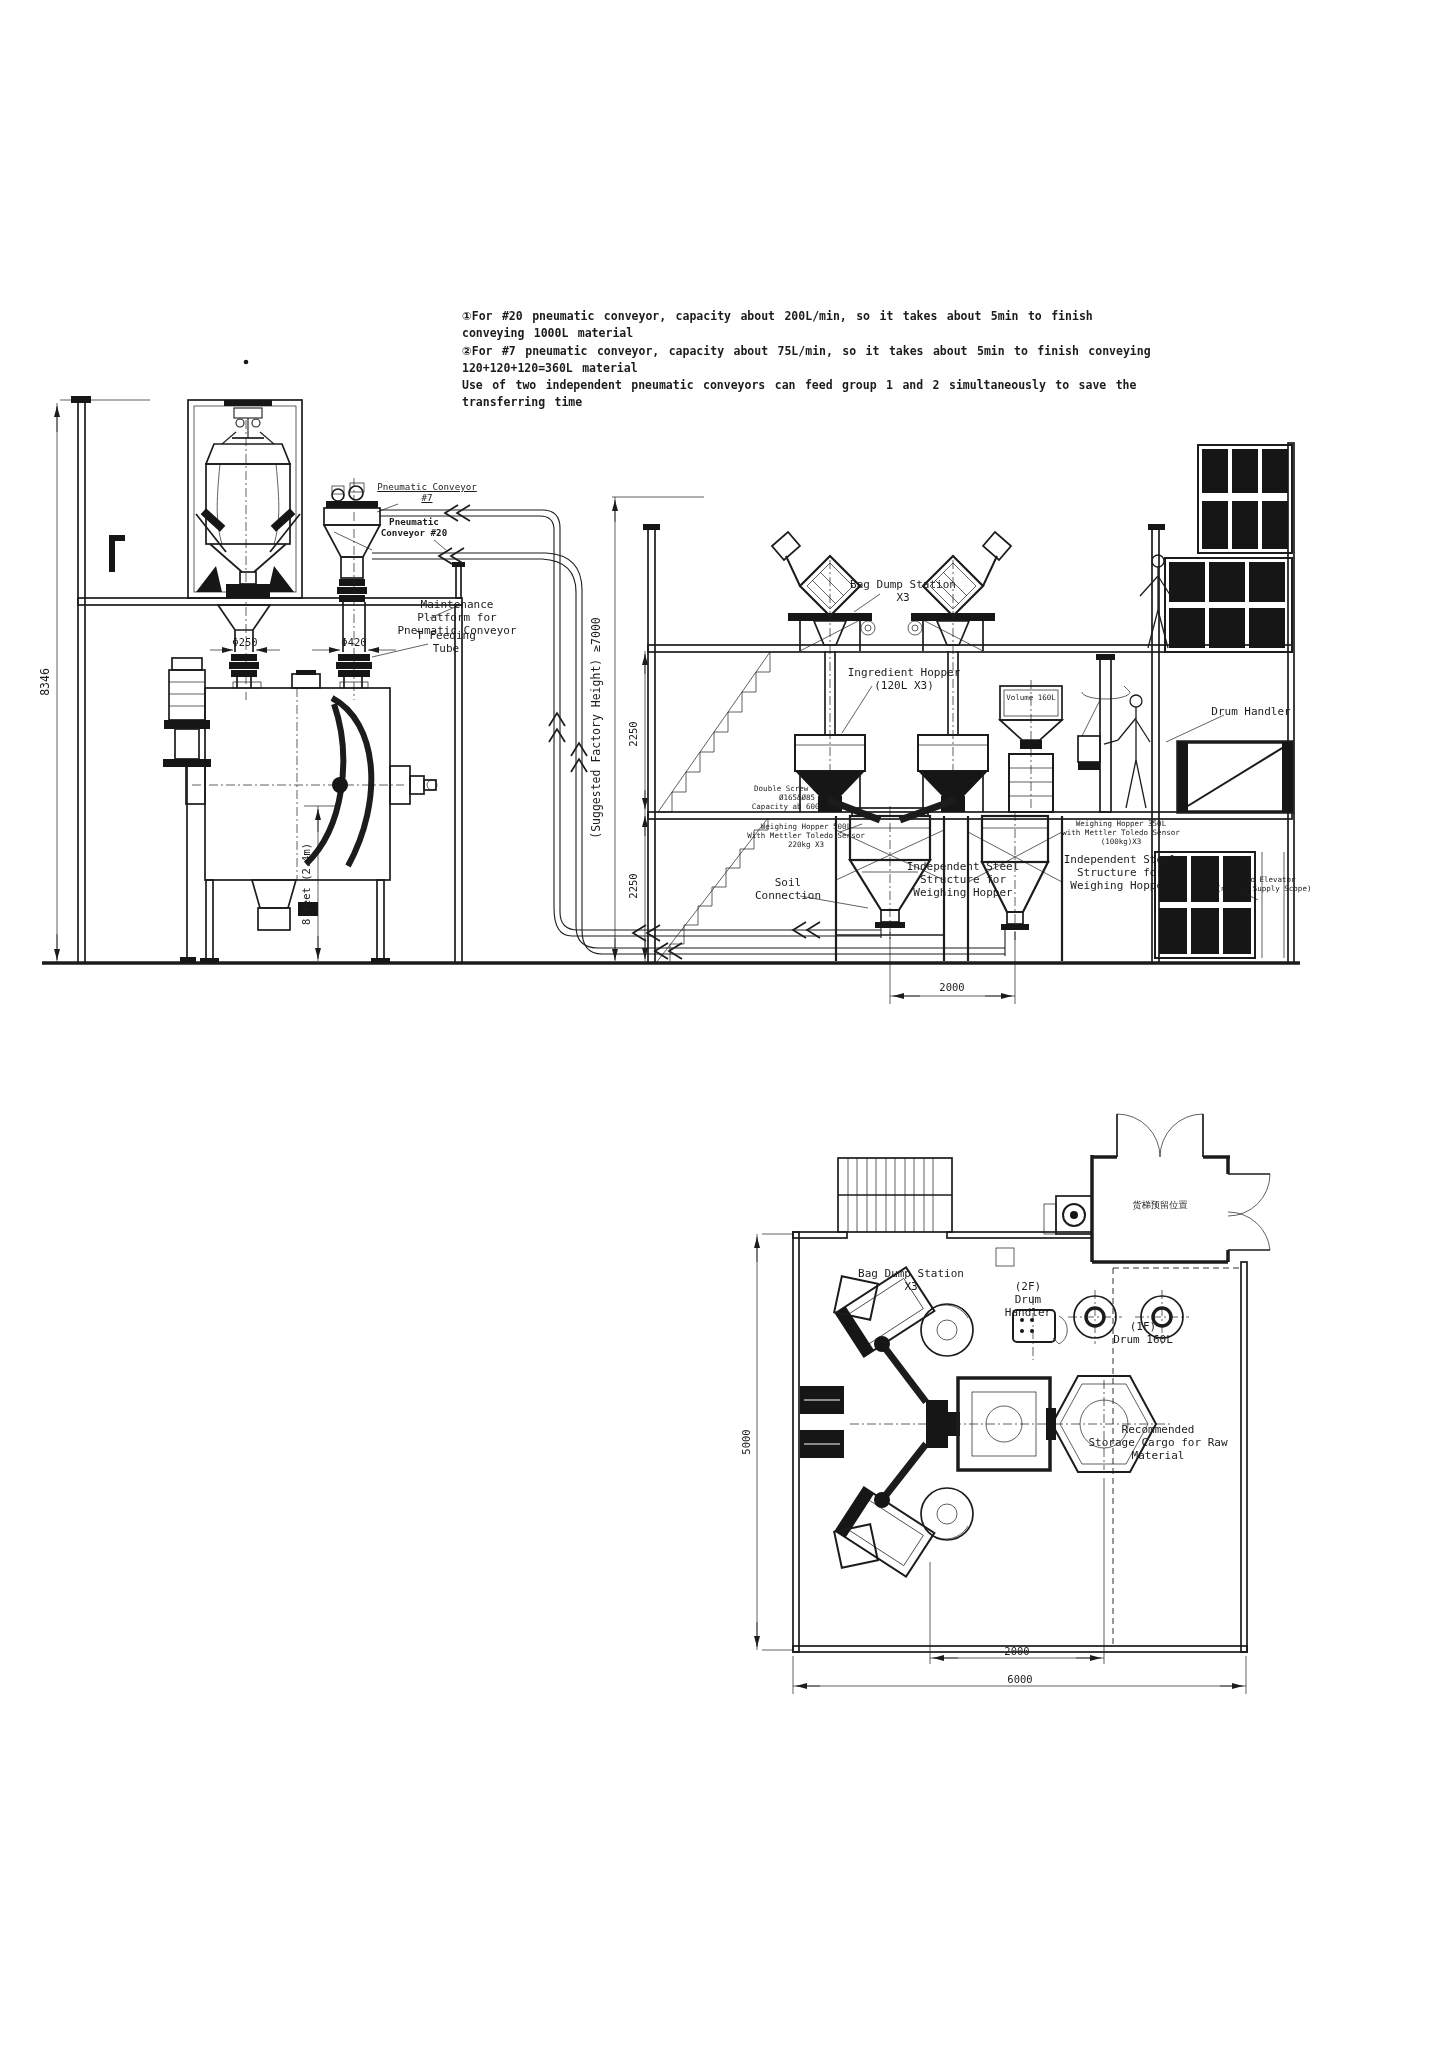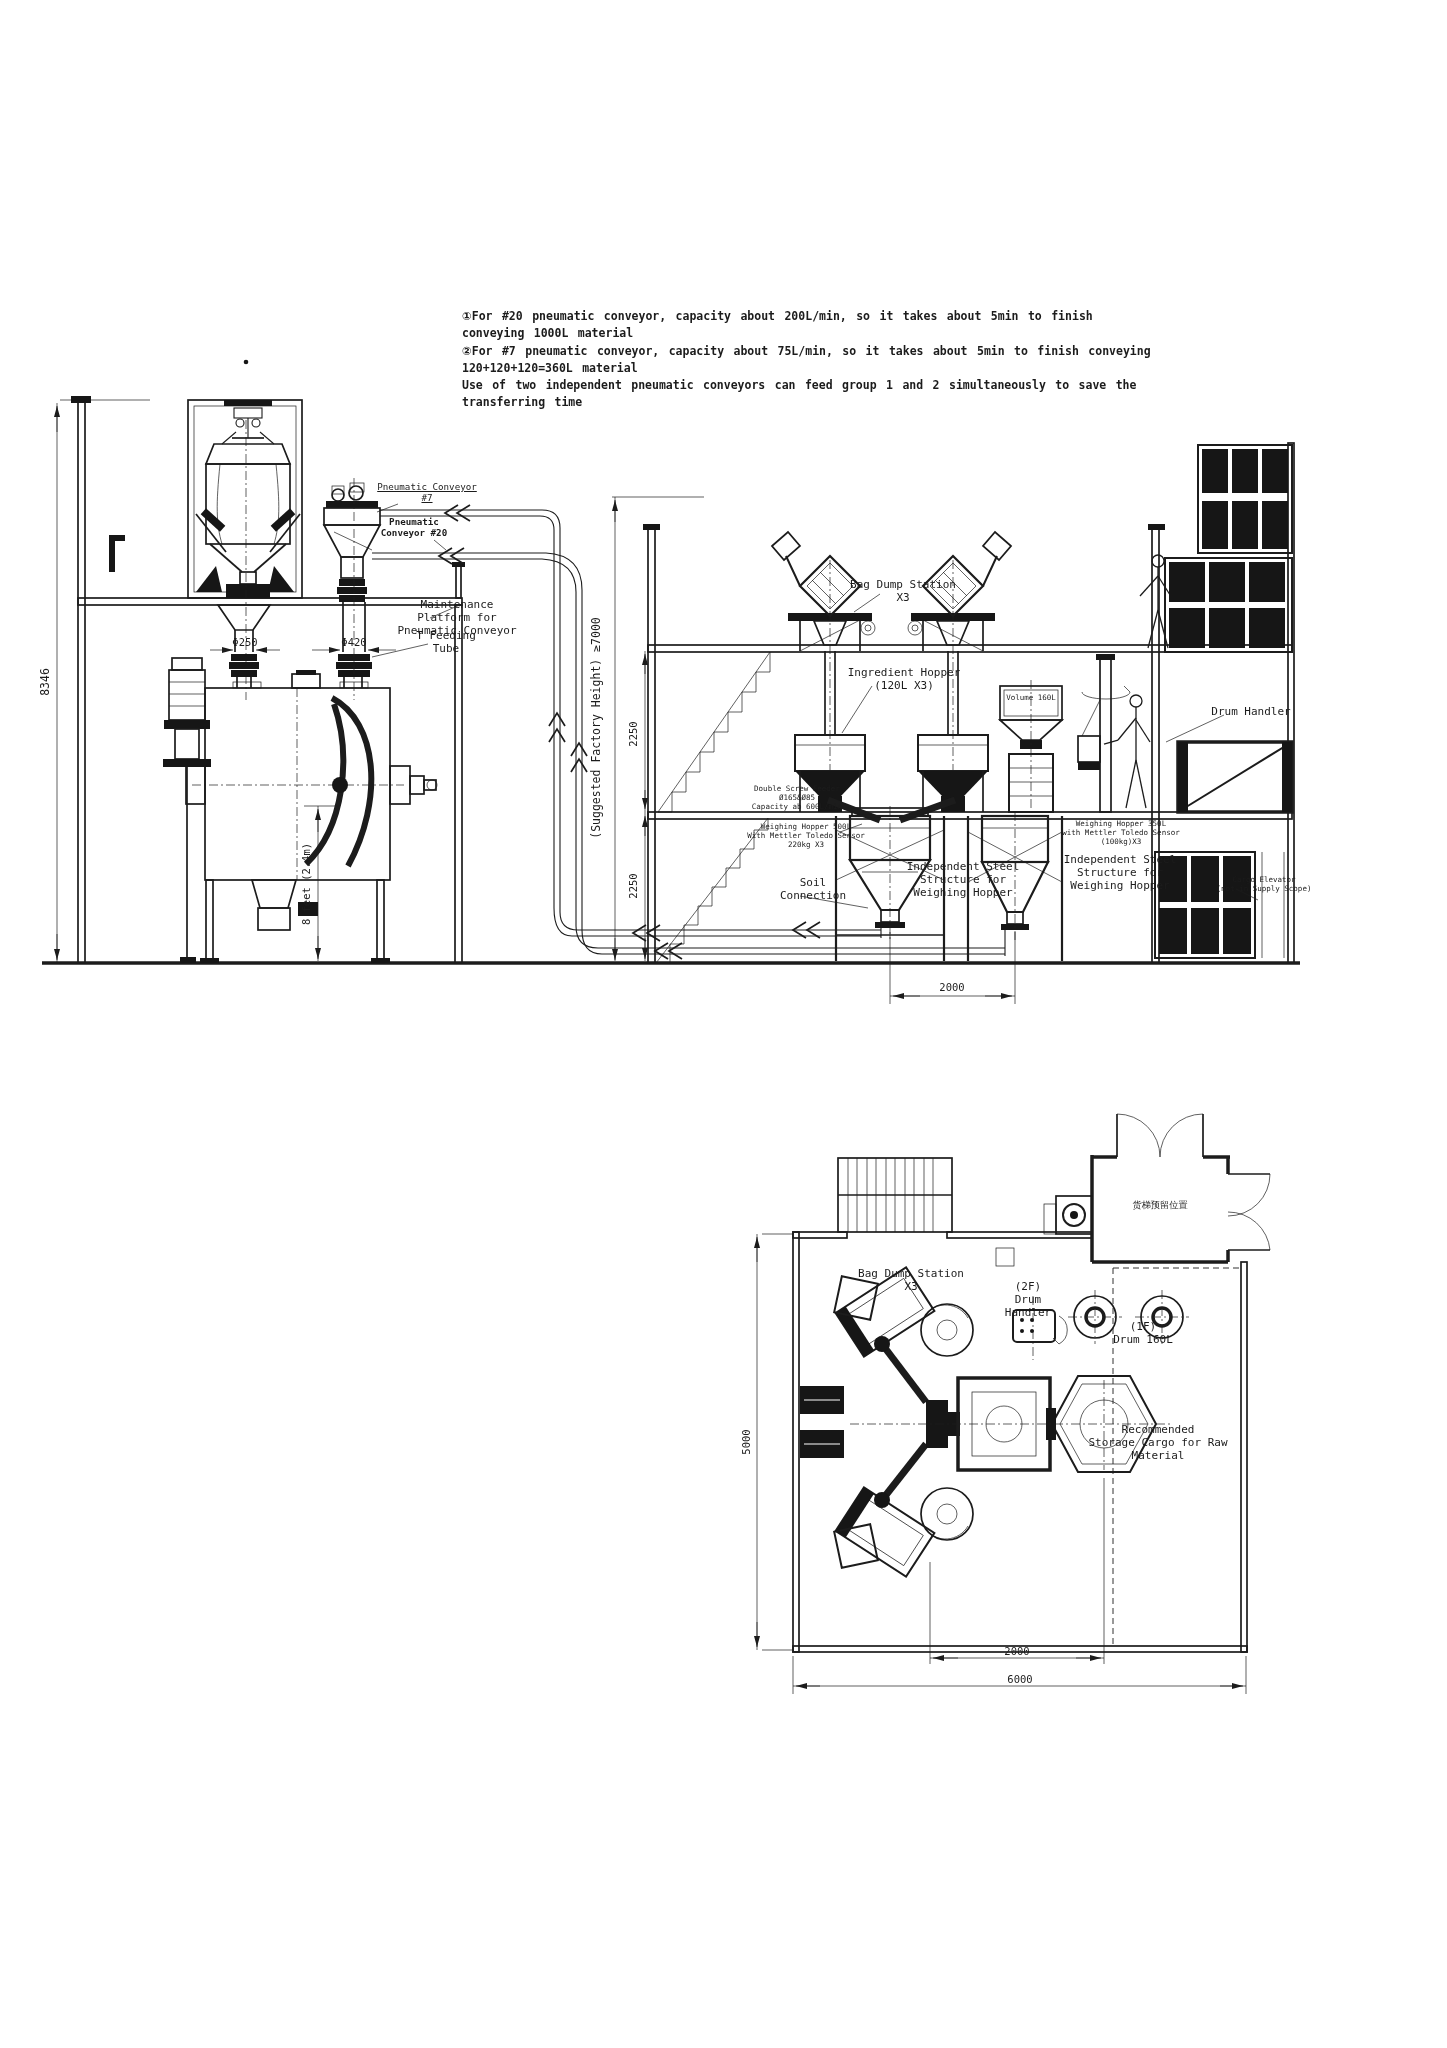--- a/index.html
+++ b/index.html
@@ -600,21 +600,21 @@
 (120L X3)</div>
 <div class="lbl s7" style="left:797px;top:785px;">Double Screw Feeder
 Ø165&amp;Ø85
 Capacity ab 600L/min</div>
 <div class="lbl s7" style="left:806px;top:823px;">Weighing Hopper 500L
 With Mettler Toledo Sensor
 220kg X3</div>
 <div class="lbl s8" style="left:963px;top:861px;">Independent Steel
 Structure for
 Weighing Hopper</div>
-<div class="lbl s8" style="left:788px;top:877px;margin-left:25px;">Soil
+<div class="lbl s8" style="left:788px;top:877px;">Soil
 Connection</div>
 <div class="lbl s7" style="left:1031px;top:694px;">Volume 160L</div>
 <div class="lbl s7" style="left:1121px;top:820px;">Weighing Hopper 350L
 with Mettler Toledo Sensor
 (100kg)X3</div>
 <div class="lbl s8" style="left:1120px;top:854px;">Independent Steel
 Structure for
 Weighing Hopper</div>
 <div class="lbl s8" style="left:1251px;top:706px;">Drum Handler</div>
 <div class="lbl s7" style="left:1264px;top:876px;">Cargo Elevator

